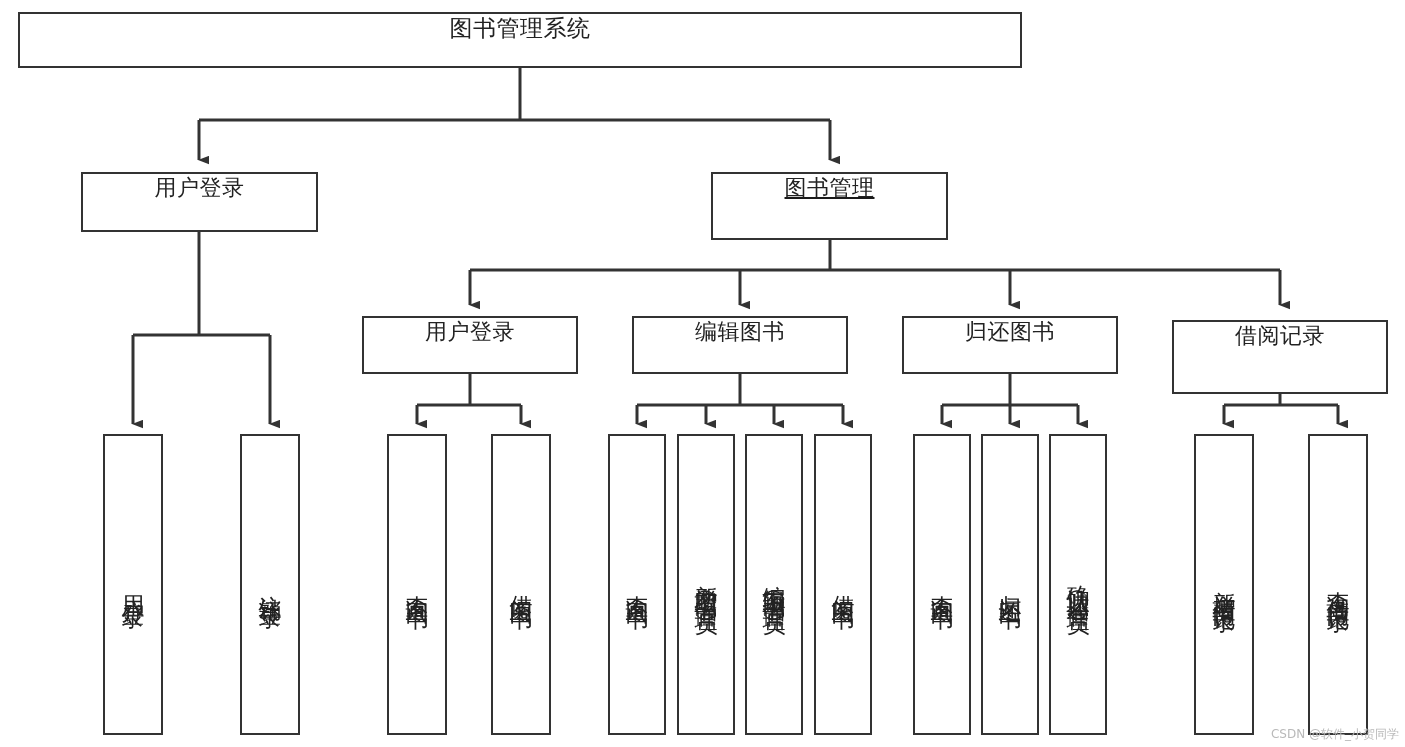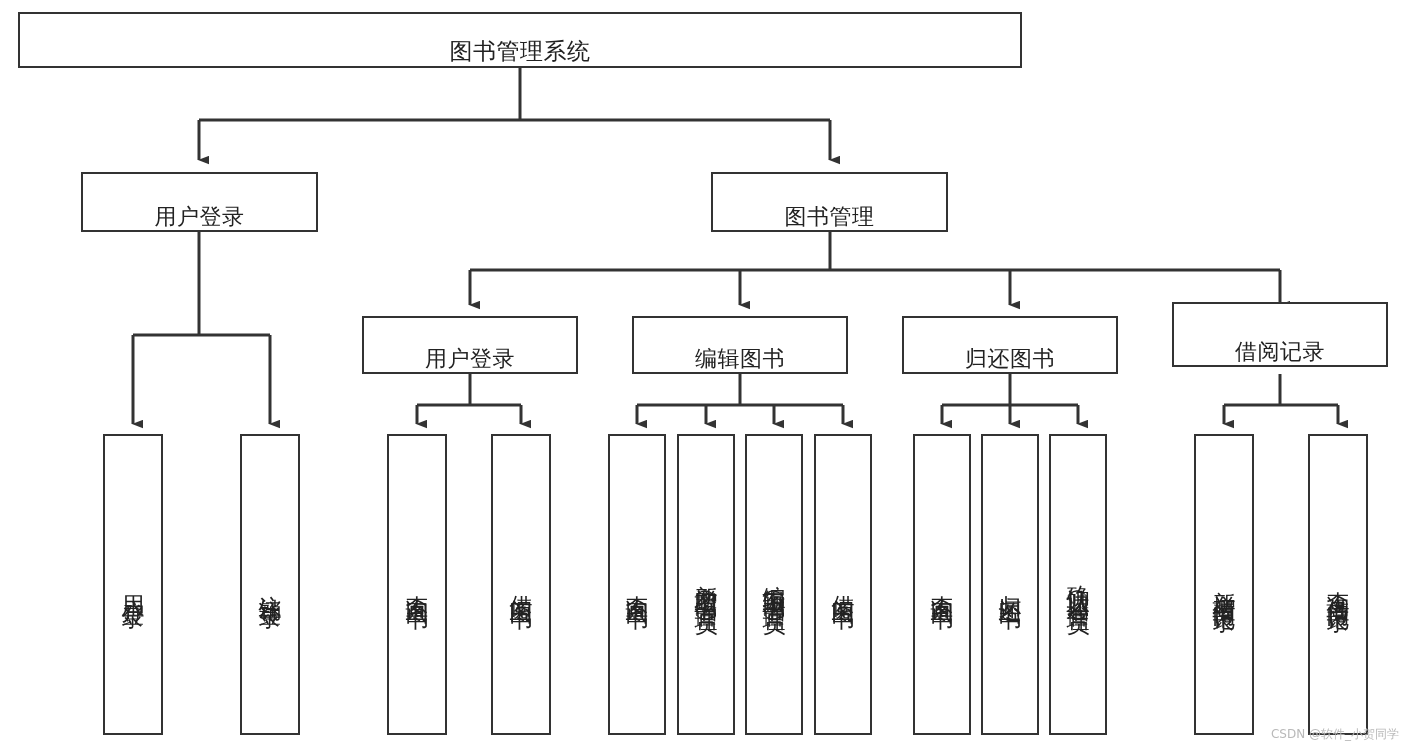--- a/index.html
+++ b/index.html
@@ -25,21 +25,21 @@
     top: 0;
     width: 1405px;
     height: 747px;
   }
   .node {
     position: absolute;
     box-sizing: border-box;
     background: #ffffff;
     border: 2.5px solid #333333;
     display: flex;
-    align-items: flex-end;
+    align-items: flex-start;
     justify-content: center;
     z-index: 2;
   }
   .node-label {
     display: block;
     text-align: center;
     color: #222222;
     letter-spacing: 0.5px;
     line-height: 1.25;
   }
@@ -131,37 +131,37 @@
   </svg>
 
   <div class="node horiz root" style="left:18px; top:12px; width:1004px; height:56px;">
     <span class="node-label">图书管理系统</span>
   </div>
 
   <div class="node horiz" style="left:81px; top:172px; width:237px; height:60px;">
     <span class="node-label">用户登录</span>
   </div>
 
-  <div class="node horiz" style="left:711px; top:172px; width:237px; height:60px;">
+  <div class="node horiz" style="left:711px; top:172px; width:237px; height:68px;text-decoration:underline;">
     <span class="node-label">图书管理</span>
   </div>
 
   <div class="node horiz" style="left:362px; top:316px; width:216px; height:58px;">
     <span class="node-label">用户登录</span>
   </div>
 
   <div class="node horiz" style="left:632px; top:316px; width:216px; height:58px;">
     <span class="node-label">编辑图书</span>
   </div>
 
   <div class="node horiz" style="left:902px; top:316px; width:216px; height:58px;">
     <span class="node-label">归还图书</span>
   </div>
 
-  <div class="node horiz" style="left:1172px; top:302px; width:216px; height:65px;">
+  <div class="node horiz" style="left:1172px; top:320px; width:216px; height:74px;">
     <span class="node-label">借阅记录</span>
   </div>
 
   <div class="node vert" style="left:103px; top:434px; width:60px; height:301px;">
     <span class="node-label">用户登录</span>
   </div>
 
   <div class="node vert" style="left:240px; top:434px; width:60px; height:301px;">
     <span class="node-label">注销登录</span>
   </div>

